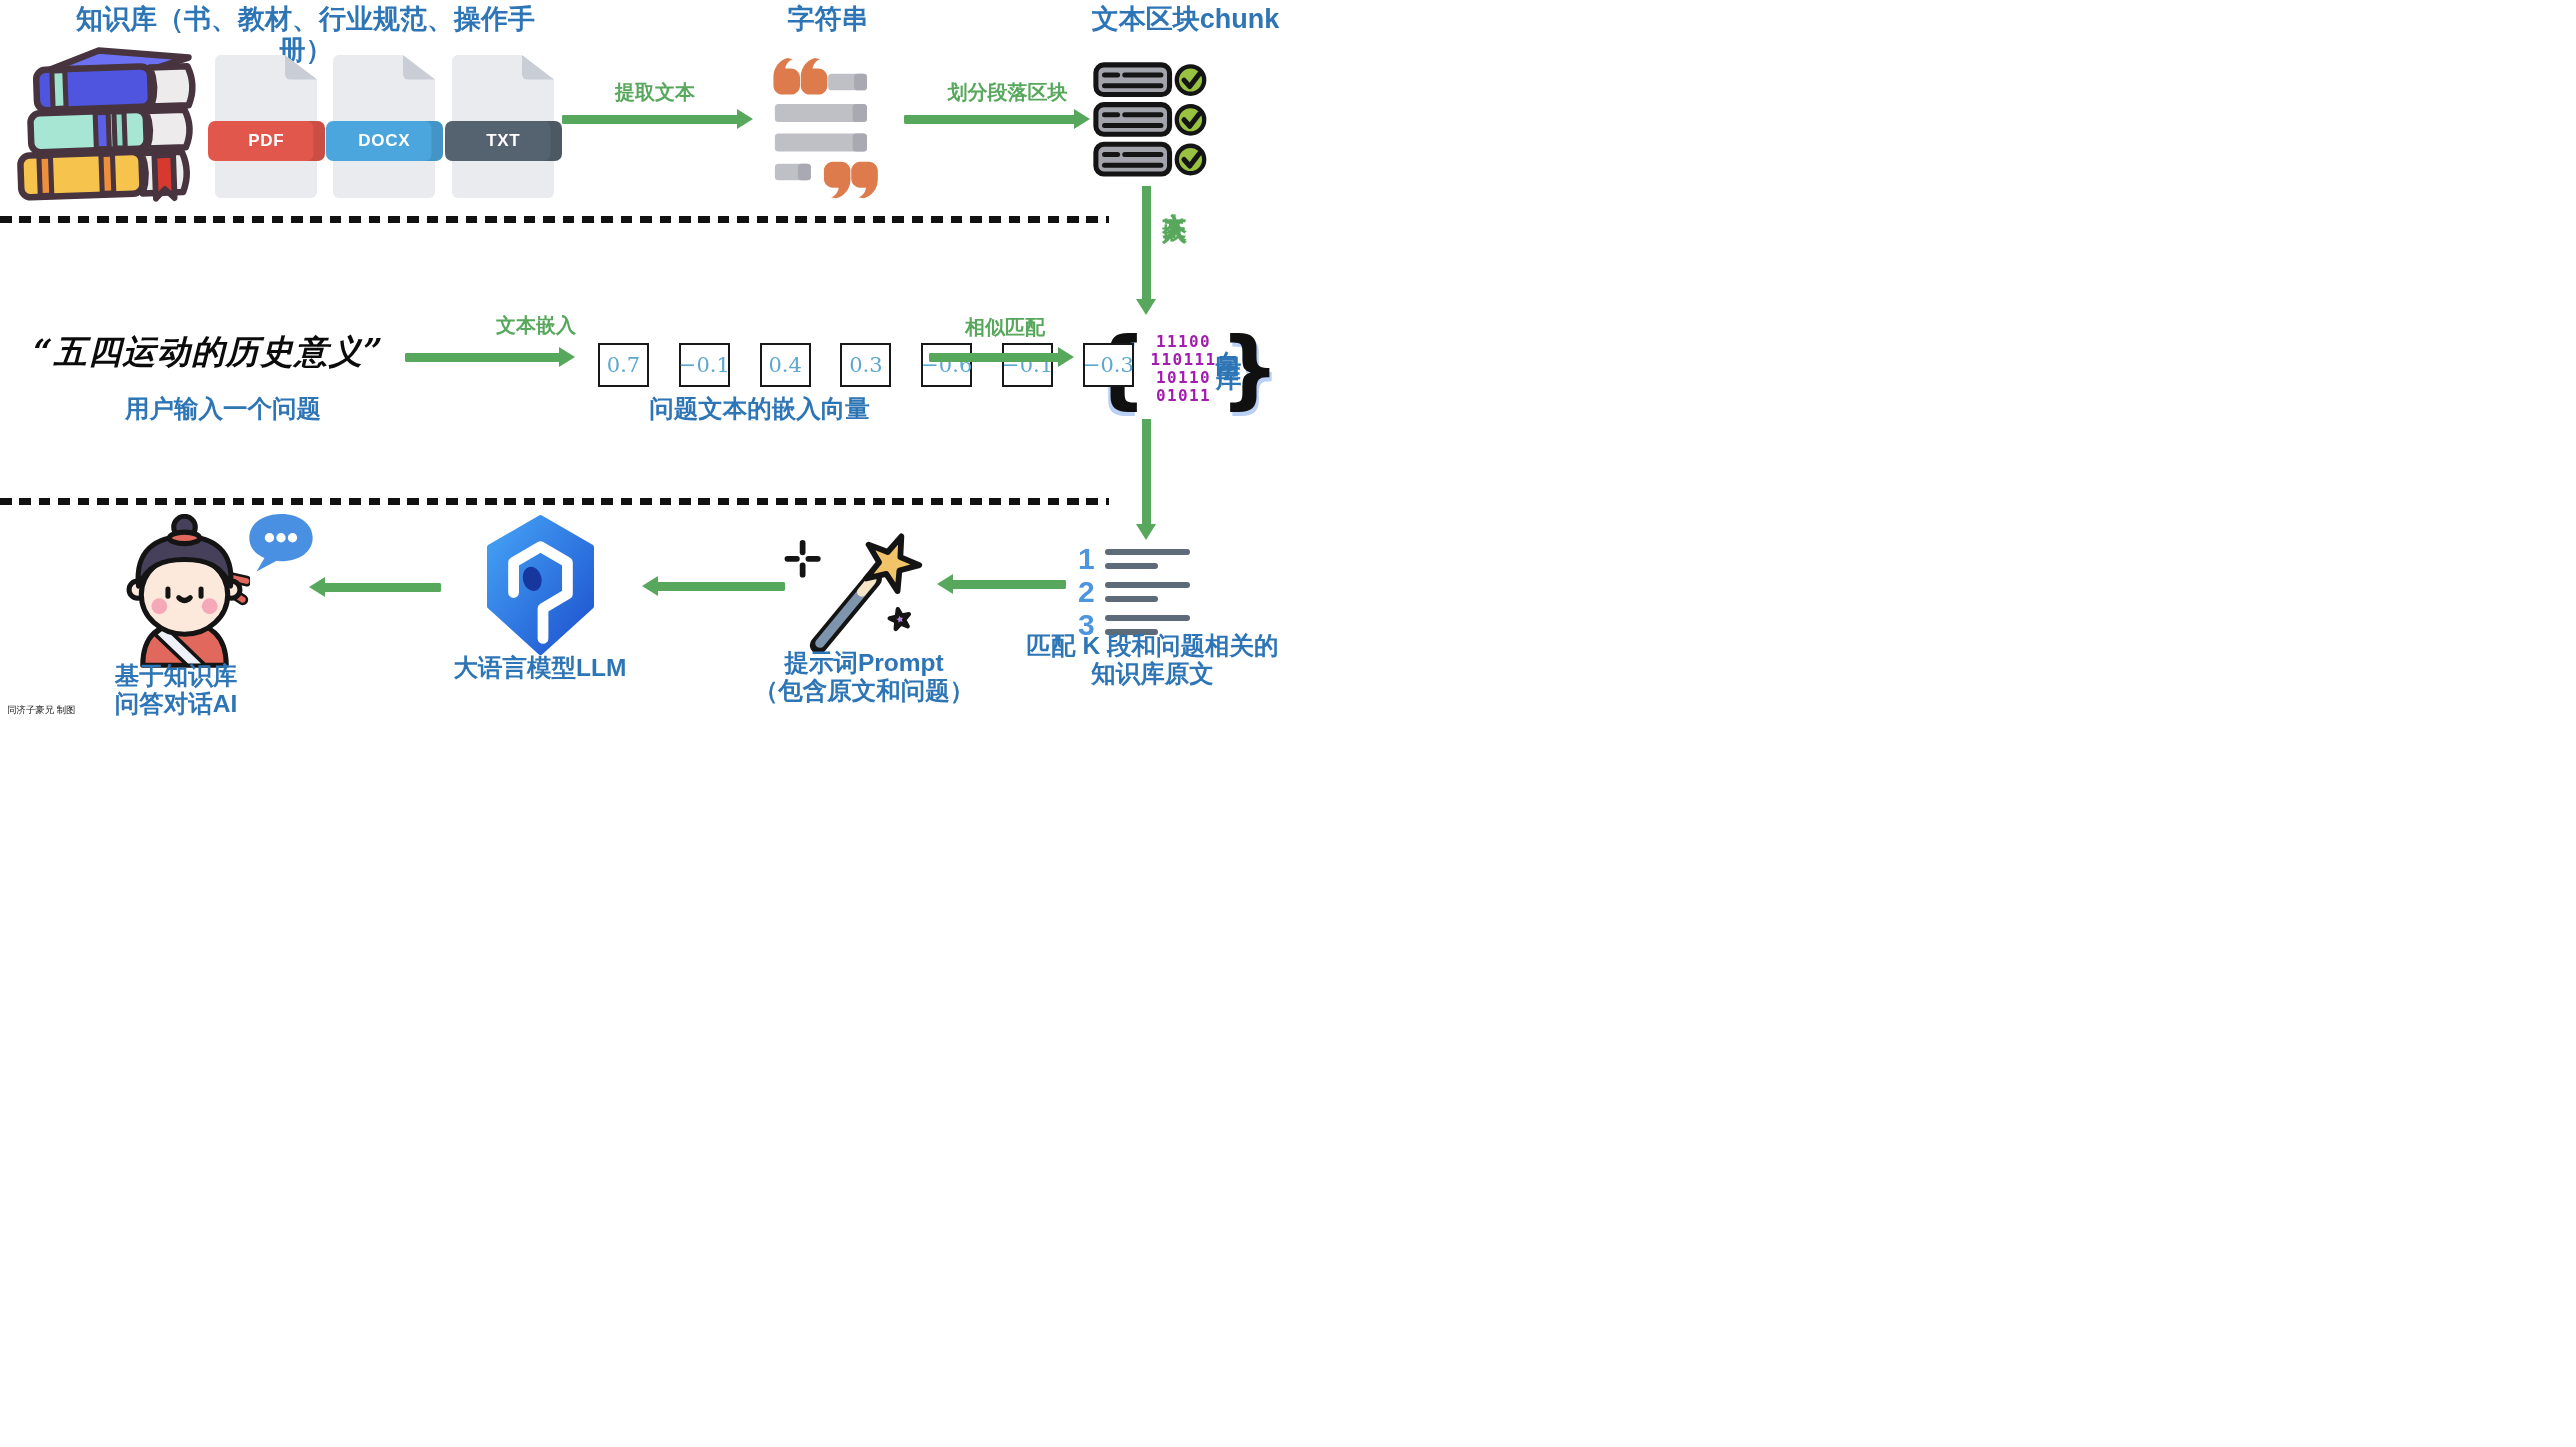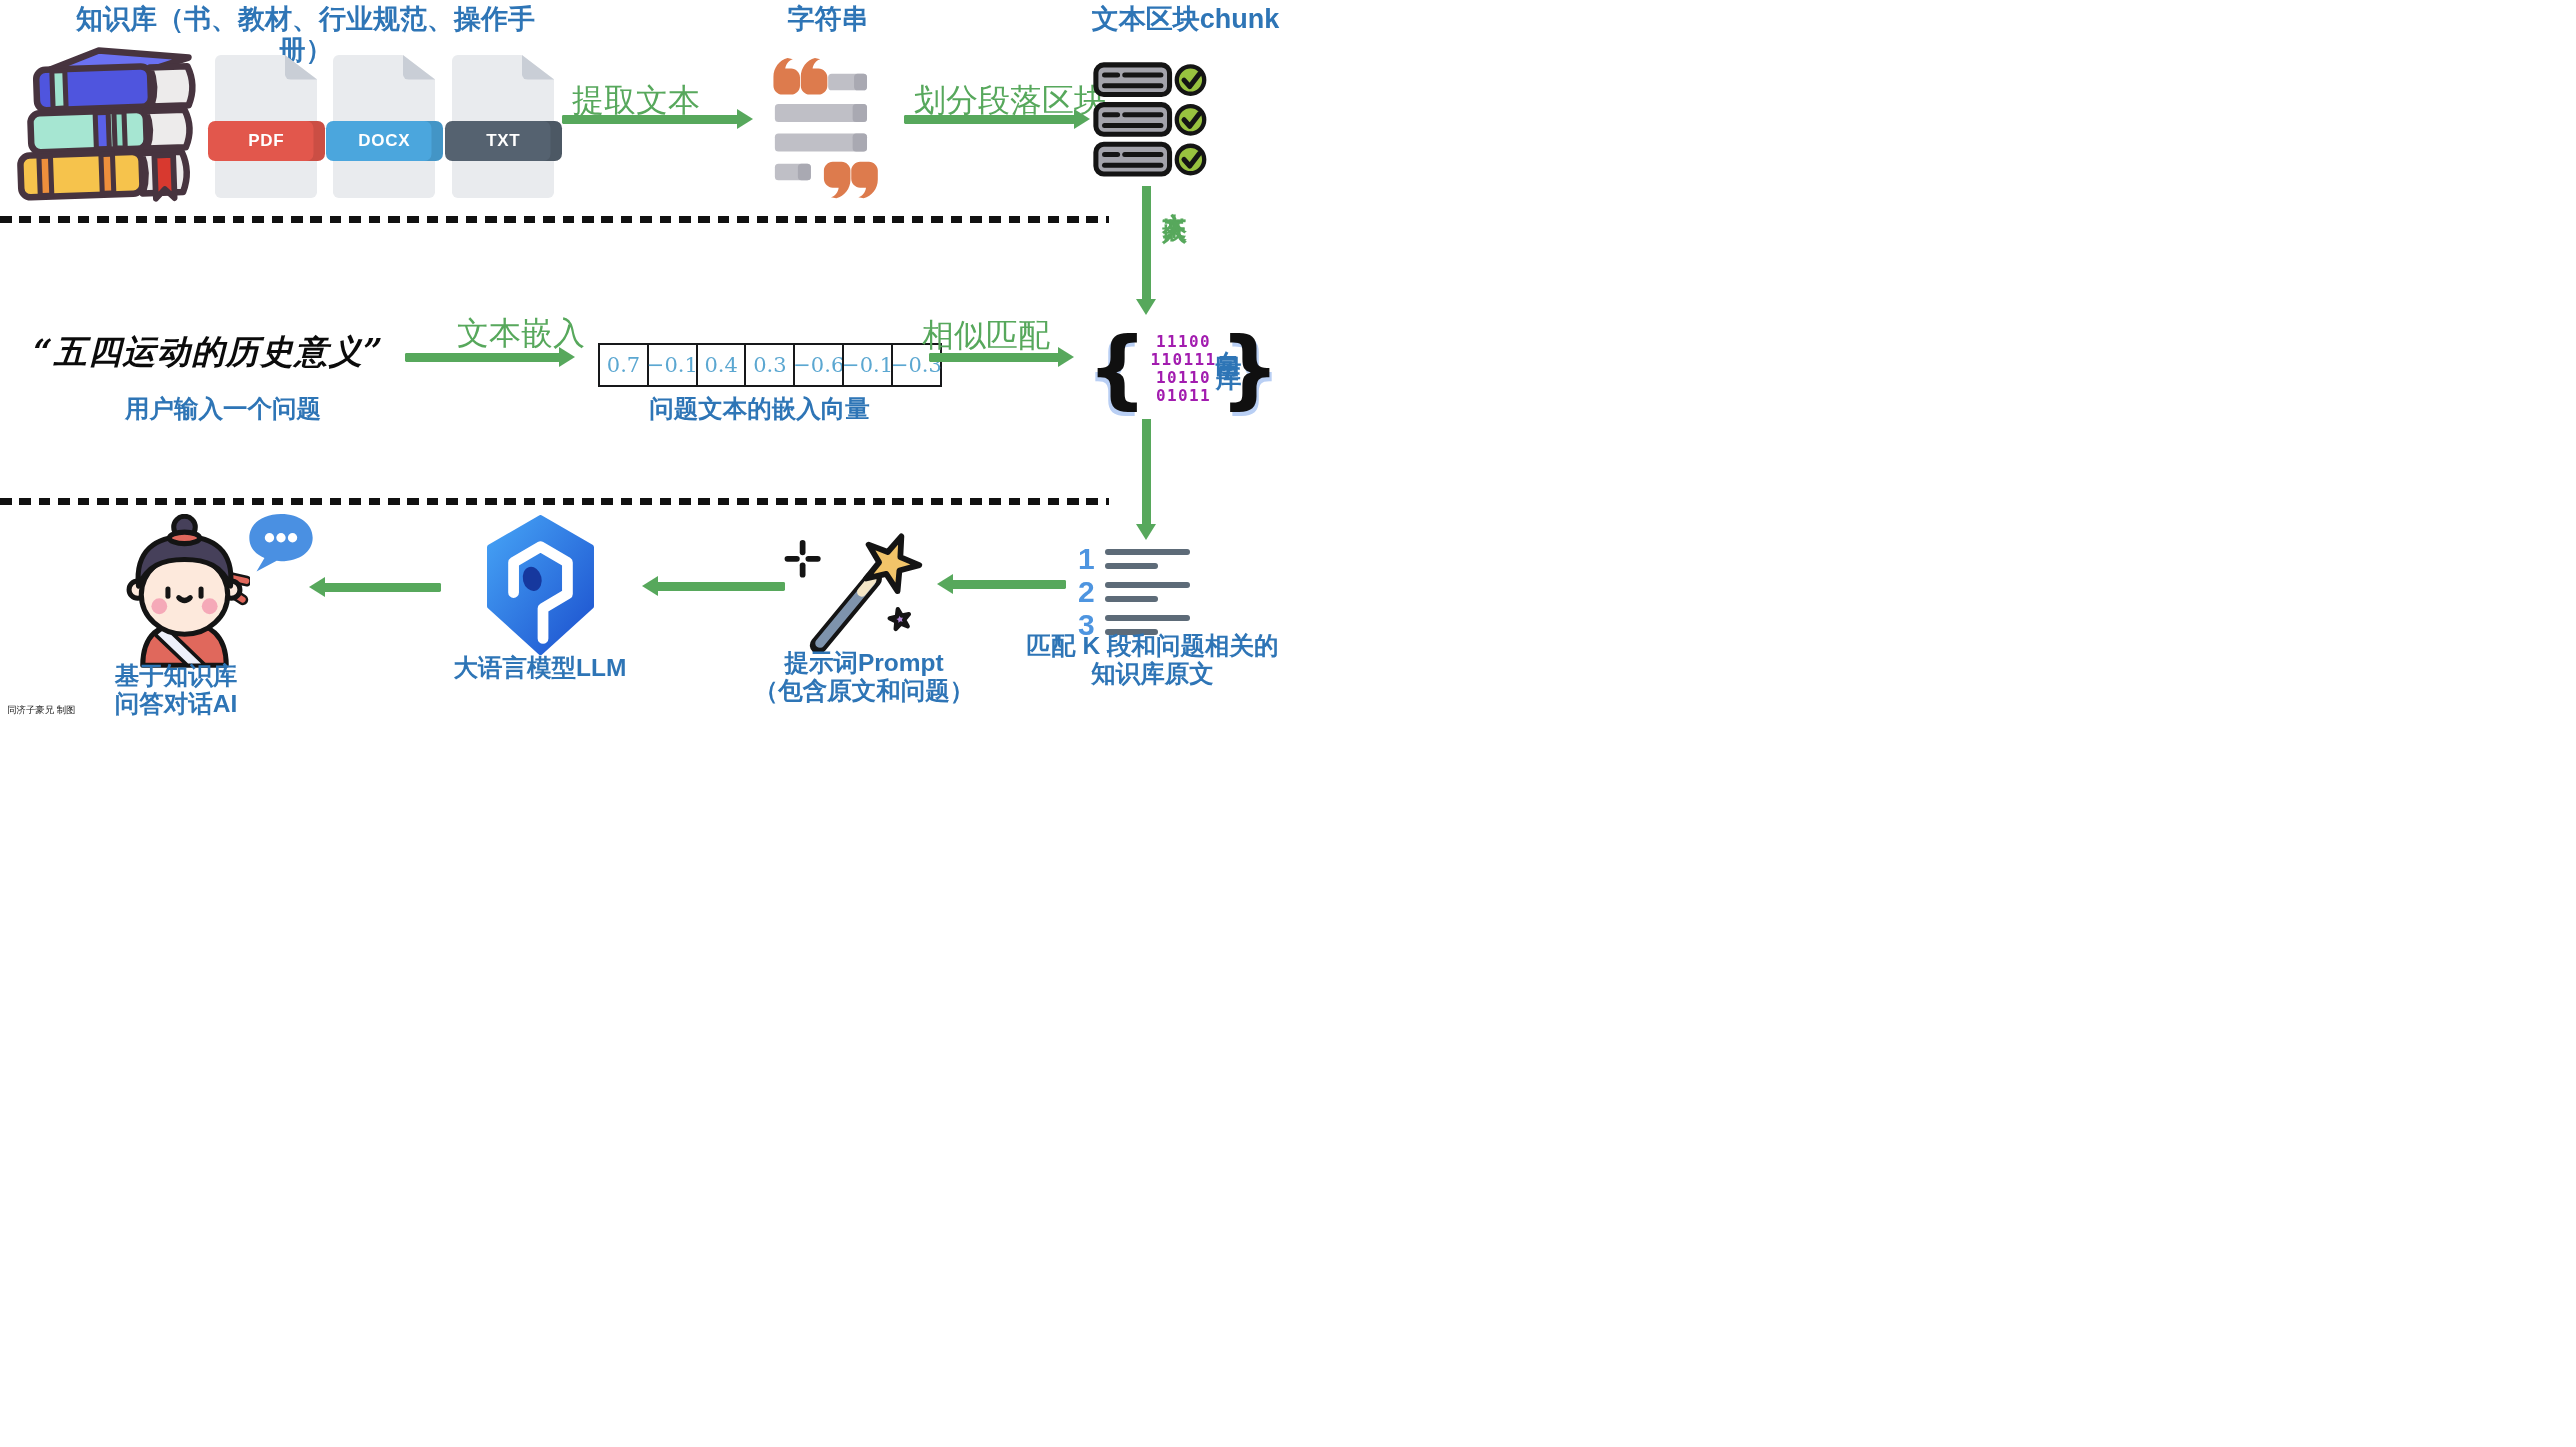--- a/index.html
+++ b/index.html
@@ -2,21 +2,21 @@
 <html style="font-size:11.5px"><head>
 <meta charset="utf-8">
 <style>
   html,body{margin:0;padding:0;background:#fff;}
   .page{position:relative;width:1288px;height:724px;background:#ffffff;overflow:hidden;
         font-family:"Liberation Sans",sans-serif;}
   .abs{position:absolute;}
   .blabel{position:absolute;color:#2E75B6;font-weight:bold;text-align:center;line-height:1.15;}
   .title{font-size:27px;}
   .caption{font-size:24.5px;}
-  .glabel{position:absolute;color:#57A85C;font-weight:normal;font-size:32px;text-align:left;white-space:nowrap;}
+  .glabel{position:absolute;color:#57A85C;font-weight:bold;font-size:20px;text-align:center;white-space:nowrap;}
   .harrow{position:absolute;height:9.4px;background:#57A85C;border-radius:1.4px;}
   .harrow.r::after{content:"";position:absolute;right:-15px;top:-6.5px;width:0;height:0;
       border-left:16px solid #57A85C;border-top:10.8px solid transparent;border-bottom:10.8px solid transparent;}
   .harrow.l::before{content:"";position:absolute;left:-15px;top:-6.5px;width:0;height:0;
       border-right:16px solid #57A85C;border-top:10.8px solid transparent;border-bottom:10.8px solid transparent;}
   .varrow{position:absolute;width:9.4px;background:#57A85C;}
   .varrow::after{content:"";position:absolute;bottom:-14.4px;left:-5.8px;width:0;height:0;
       border-top:16px solid #57A85C;border-left:10.8px solid transparent;border-right:10.8px solid transparent;}
   .dash{position:absolute;left:0;width:1109px;height:6.5px;
       background:repeating-linear-gradient(90deg,#111 0 11.5px,transparent 11.5px 19.4px);}
@@ -26,21 +26,21 @@
   .quote{position:absolute;font-family:"DejaVu Serif",serif;font-style:italic;font-weight:600;
       font-size:33px;color:#0b0b0b;letter-spacing:1.4px;white-space:nowrap;text-align:center;}
   .doc{position:absolute;width:102px;height:143px;}
   .doc .pagebg{position:absolute;inset:0;background:#E9EBEE;border-radius:5.8px;
       clip-path:polygon(0 0,68% 0,100% 17%,100% 100%,0 100%);}
   .doc .fold{position:absolute;right:0;top:0;width:32px;height:24.5px;background:#C9CED6;
       clip-path:polygon(0 0,100% 100%,0 100%);border-radius:0 0 0 5.8px;}
   .doc .doclabel{position:absolute;left:-7.2px;width:117px;top:66px;height:40px;border-radius:7.2px;
       display:flex;align-items:center;justify-content:center;color:#fff;font-weight:bold;font-size:17px;
       letter-spacing:0.7px;box-shadow:inset -11.5px 0 0 rgba(0,0,0,0.10);}
-  .vcells{position:absolute;display:flex;}
+  .vcells{position:absolute;display:flex;gap:32px;}
   .vcell{width:47px;height:40px;border:2.2px solid #17181a;margin-left:-2.2px;background:#fff;
       color:#5BA7D1;font-family:"DejaVu Serif",serif;font-size:21px;display:flex;align-items:center;justify-content:center;}
   .vcell:first-child{margin-left:0;}
   .vdb{position:absolute;display:flex;align-items:center;height:85px;}
   .vdb .brace{font-family:"DejaVu Sans",sans-serif;font-weight:bold;font-size:85px;color:#101010;
       line-height:72px;text-shadow:-2.2px 3.6px 0 #B9CFF4;}
   .vdb .brace.rb{text-shadow:2.2px 3.6px 0 #B9CFF4;}
   .bin{margin:0 2.9px;}
   .bin div{font-family:"DejaVu Sans Mono",monospace;font-weight:bold;font-size:16px;color:#a21caf;
       letter-spacing:1.4px;line-height:18px;text-align:center;}

